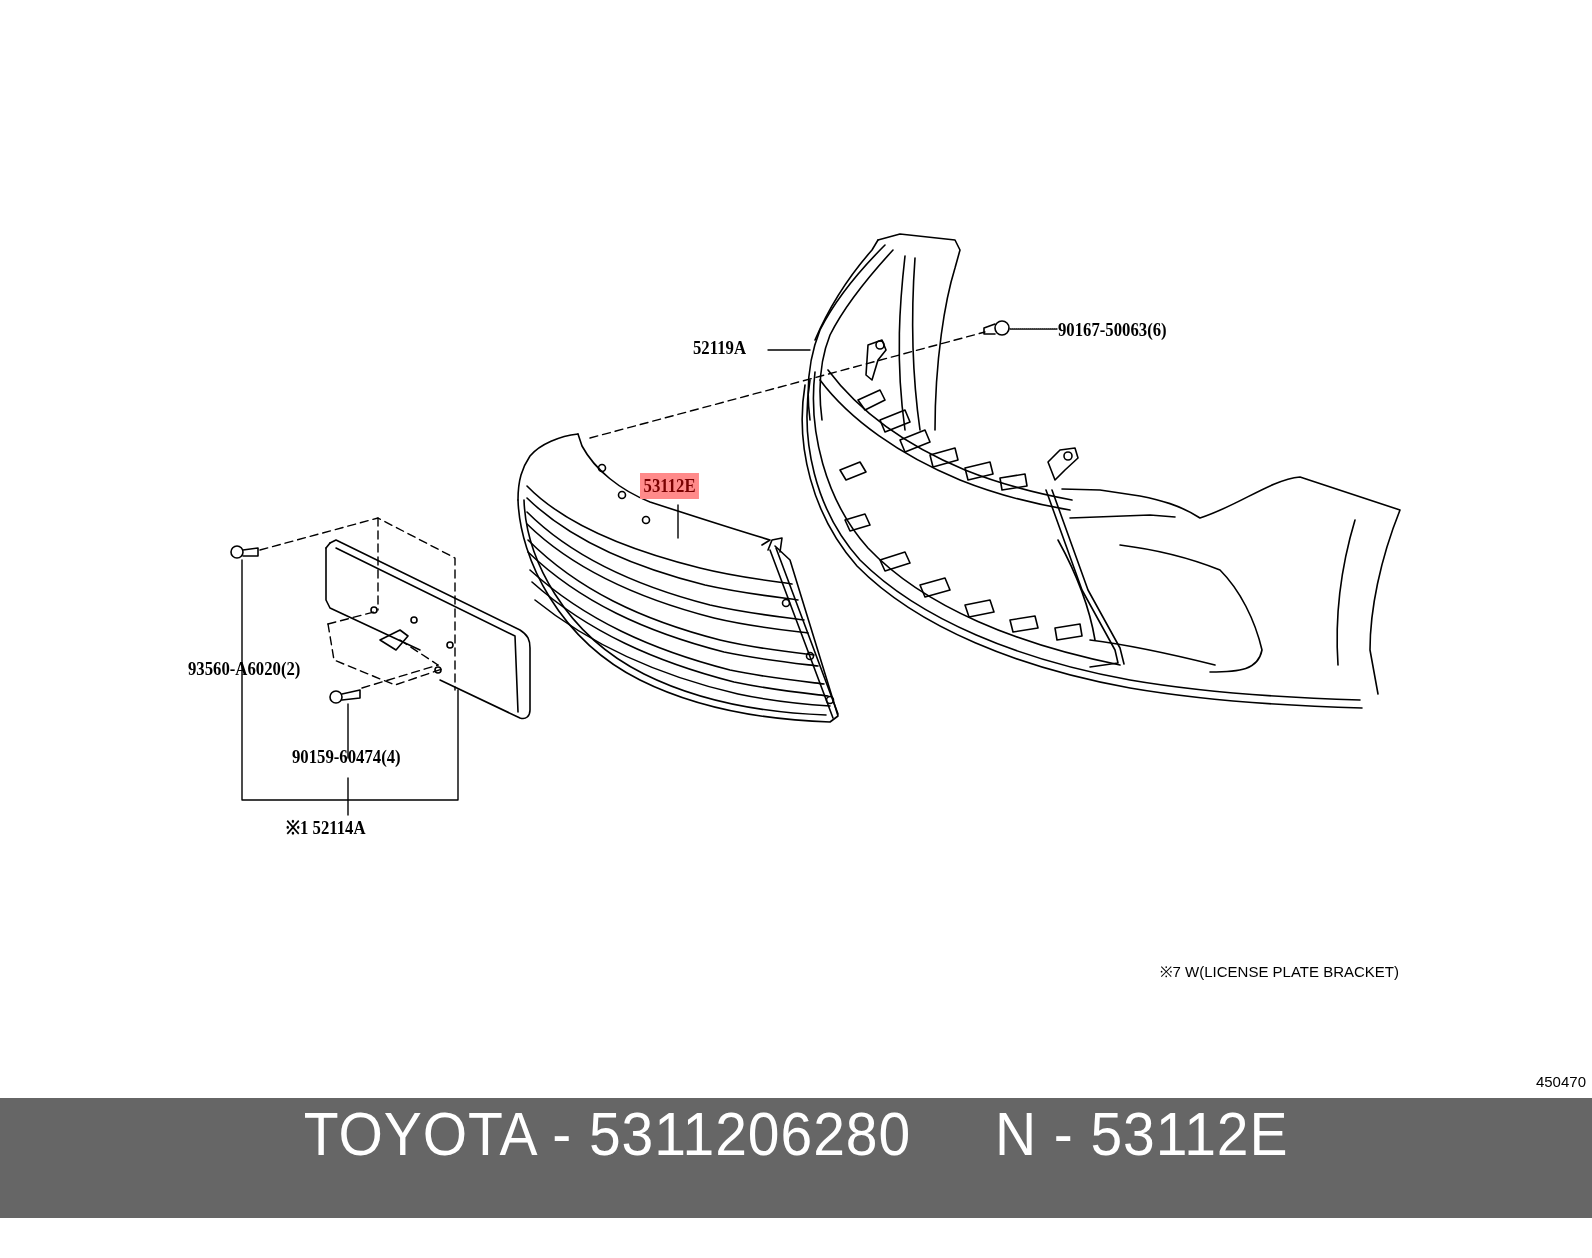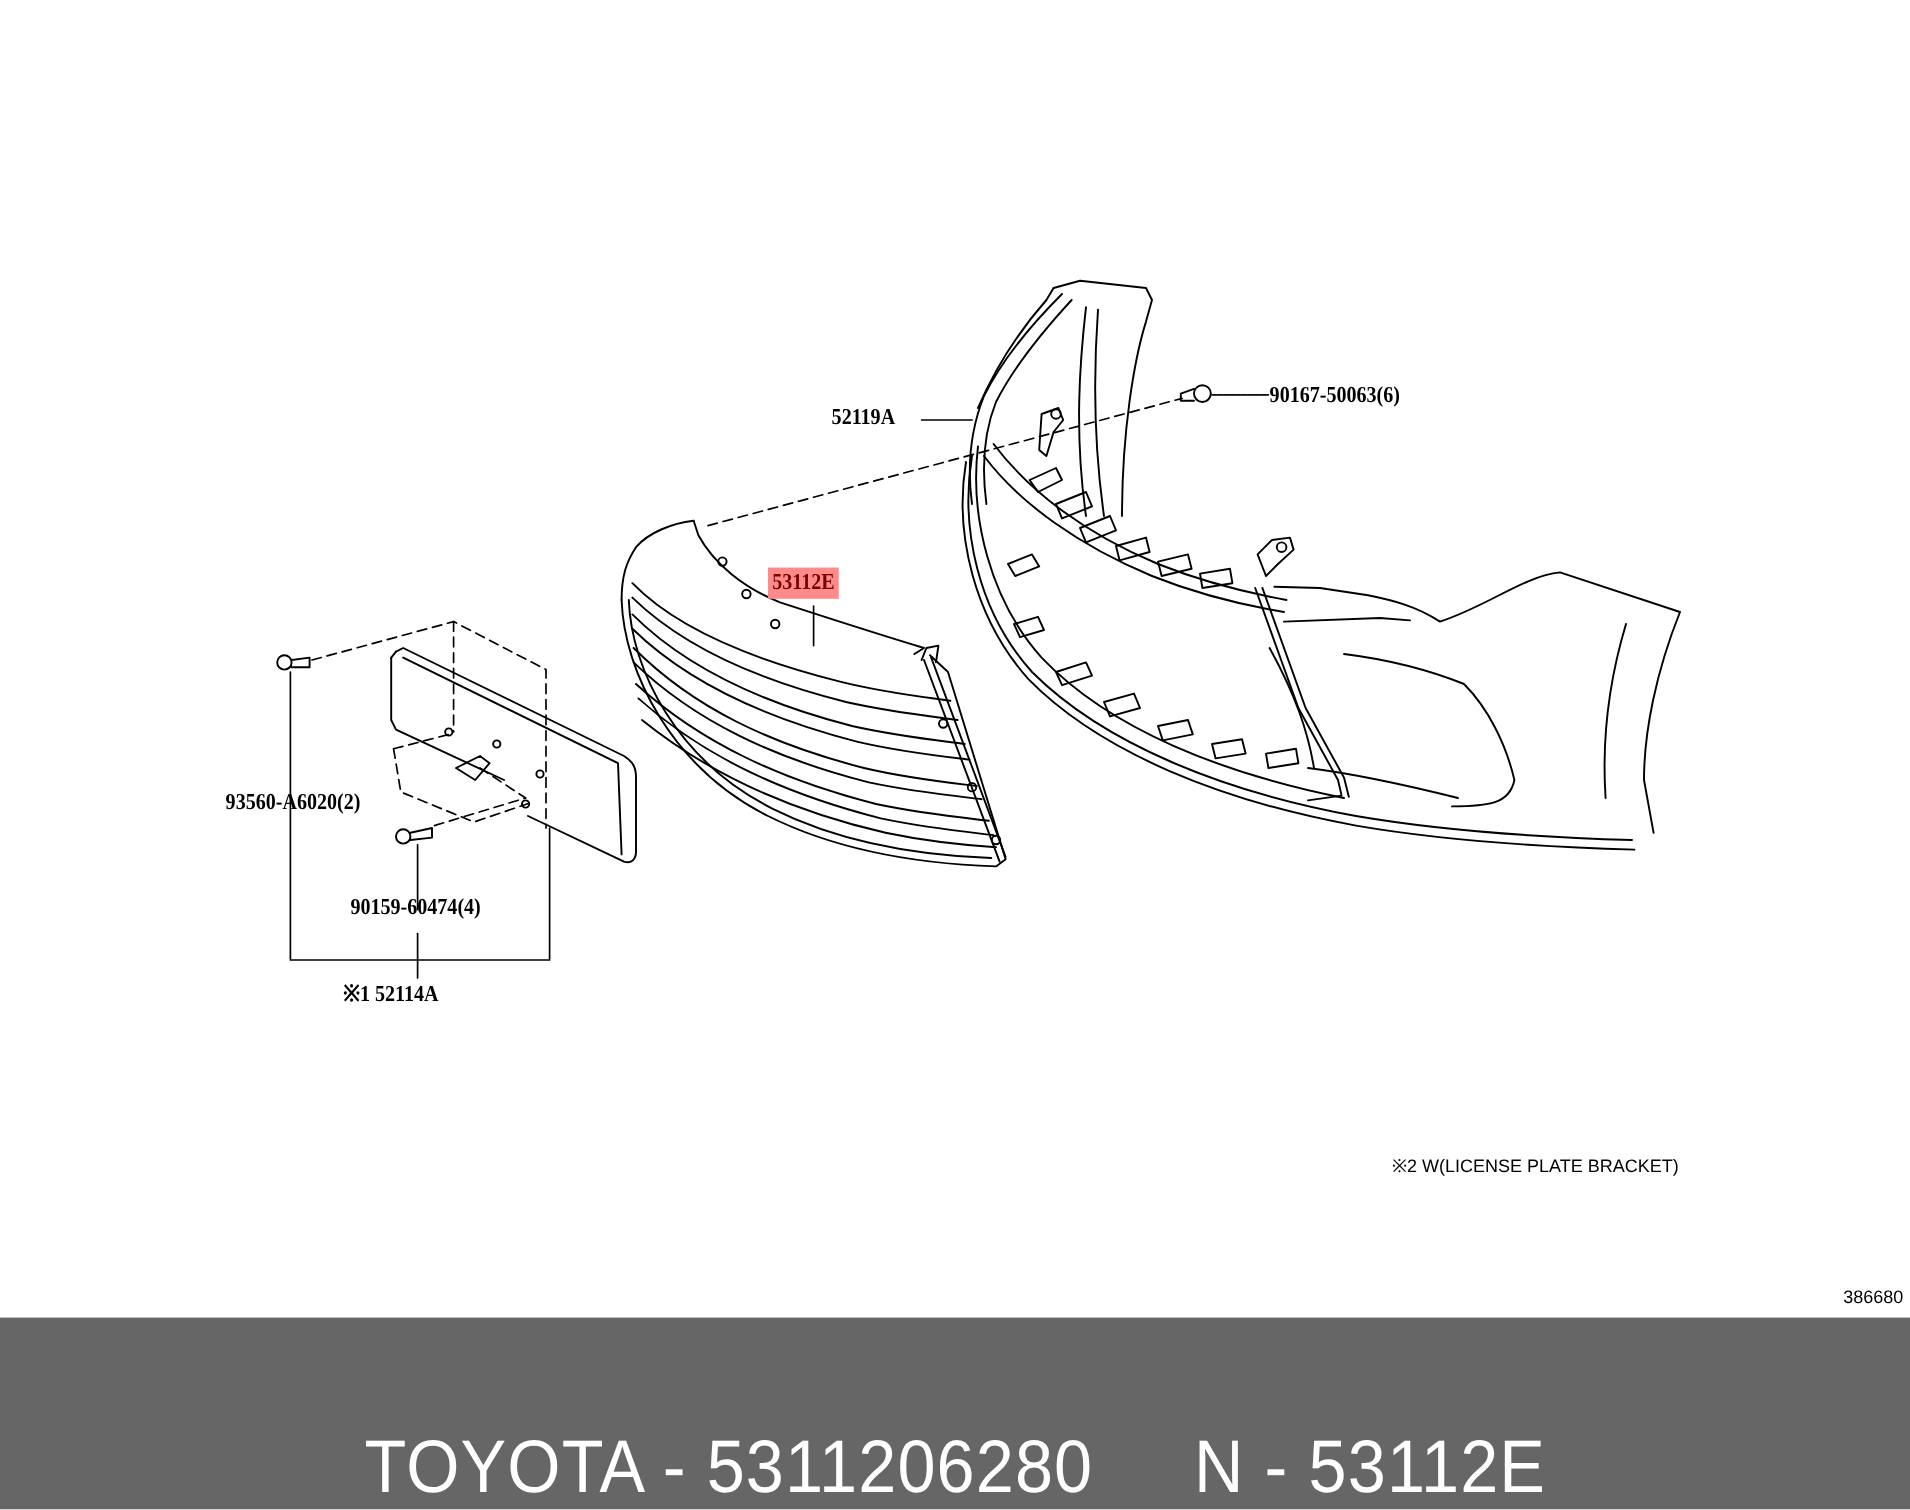--- a/index.html
+++ b/index.html
@@ -19,22 +19,22 @@
     }
     .note {
       position: absolute; font-family: "Liberation Sans", sans-serif; font-size: 15px;
       color: #000; white-space: nowrap;
     }
     .figid {
       position: absolute; right: 6px; top: 1073px; font-family: "Liberation Sans", sans-serif;
       font-size: 15px; color: #000;
     }
     .footer {
-      position: absolute; left: 0; top: 1098px; width: 1592px; height: 160px;
-      background: #666666; display: flex; align-items: flex-end; justify-content: center;
+      position: absolute; left: 0; top: 1098px; width: 1592px; height: 120px;
+      background: #666666; display: flex; align-items: flex-start; justify-content: center;
     }
     .footer-text {
       color: #ffffff; font-family: "Liberation Sans", sans-serif; font-size: 62px;
       letter-spacing: 1px; transform: scaleX(0.92); white-space: pre;
     }
   </style>
 </head>
 <body>
 
 <div class="canvas">
@@ -163,20 +163,20 @@
     </g>
   </svg>
 
   <span class="callout" style="left:693px; top:337px;">52119A</span>
   <span class="callout" style="left:1058px; top:319px;">90167-50063(6)</span>
   <span class="callout hl" style="left:640px; top:473px;">53112E</span>
   <span class="callout" style="left:188px; top:658px;">93560-A6020(2)</span>
   <span class="callout" style="left:292px; top:746px;">90159-60474(4)</span>
   <span class="callout" style="left:286px; top:814px;">※1 52114A</span>
 
-  <span class="note" style="left:1160px; top:961px;">※2 W(LICENSE PLATE BRACKET)</span>
+  <span class="note" style="left:1160px; top:961px;">※7 W(LICENSE PLATE BRACKET)</span>
 </div>
 
-<span class="figid">386680</span>
+<span class="figid">450470</span>
 
 <div class="footer">
   <span class="footer-text">TOYOTA - 5311206280     N - 53112E</span>
 </div>
 
 </body></html>

